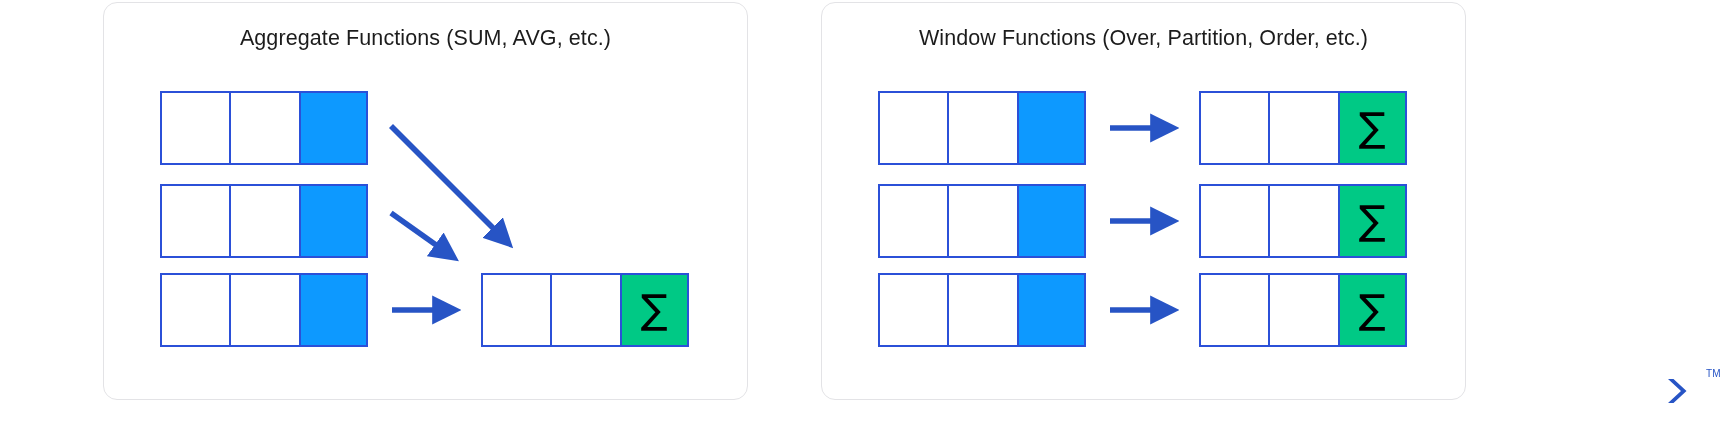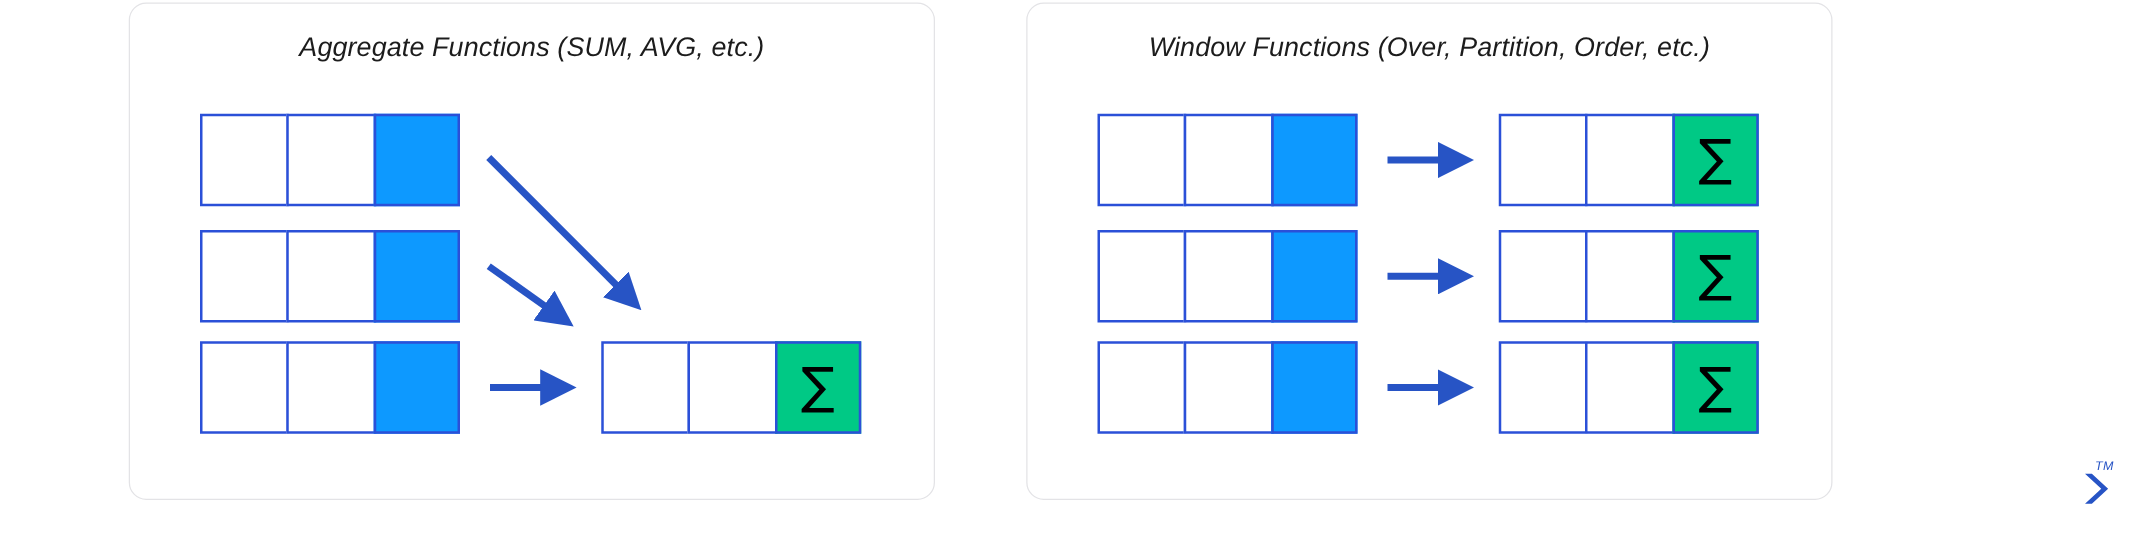--- a/index.html
+++ b/index.html
@@ -12,21 +12,20 @@
     height: 442px;
     position: relative;
     font-family: "Liberation Sans", sans-serif;
     overflow: hidden;
   }
   .stage {
     position: absolute;
     left: 0; top: 0;
     width: 1404px;
     height: 442px;
-    font-style: italic;
   }
   .panel {
     position: absolute;
     background: #ffffff;
     border: 1px solid #e3e3e6;
     border-radius: 14px;
     box-sizing: border-box;
   }
   #panel-aggregate { left: 103px; top: 2px; width: 645px; height: 398px; }
   #panel-window    { left: 821px; top: 2px; width: 645px; height: 398px; }
@@ -82,21 +81,21 @@
   
   #brand-logo {
     position: absolute;
     left: 1664px;
     top: 368px;
     width: 52px;
     height: 40px;
   }
   .tm {
     position: absolute;
-    left: 12px;
+    left: 42px;
     top: 0px;
     font-size: 10px;
     color: #2754c5;
     font-family: "Liberation Sans", sans-serif;
     letter-spacing: 0.2px;
   }
 </style>
 </head>
 <body>
 

